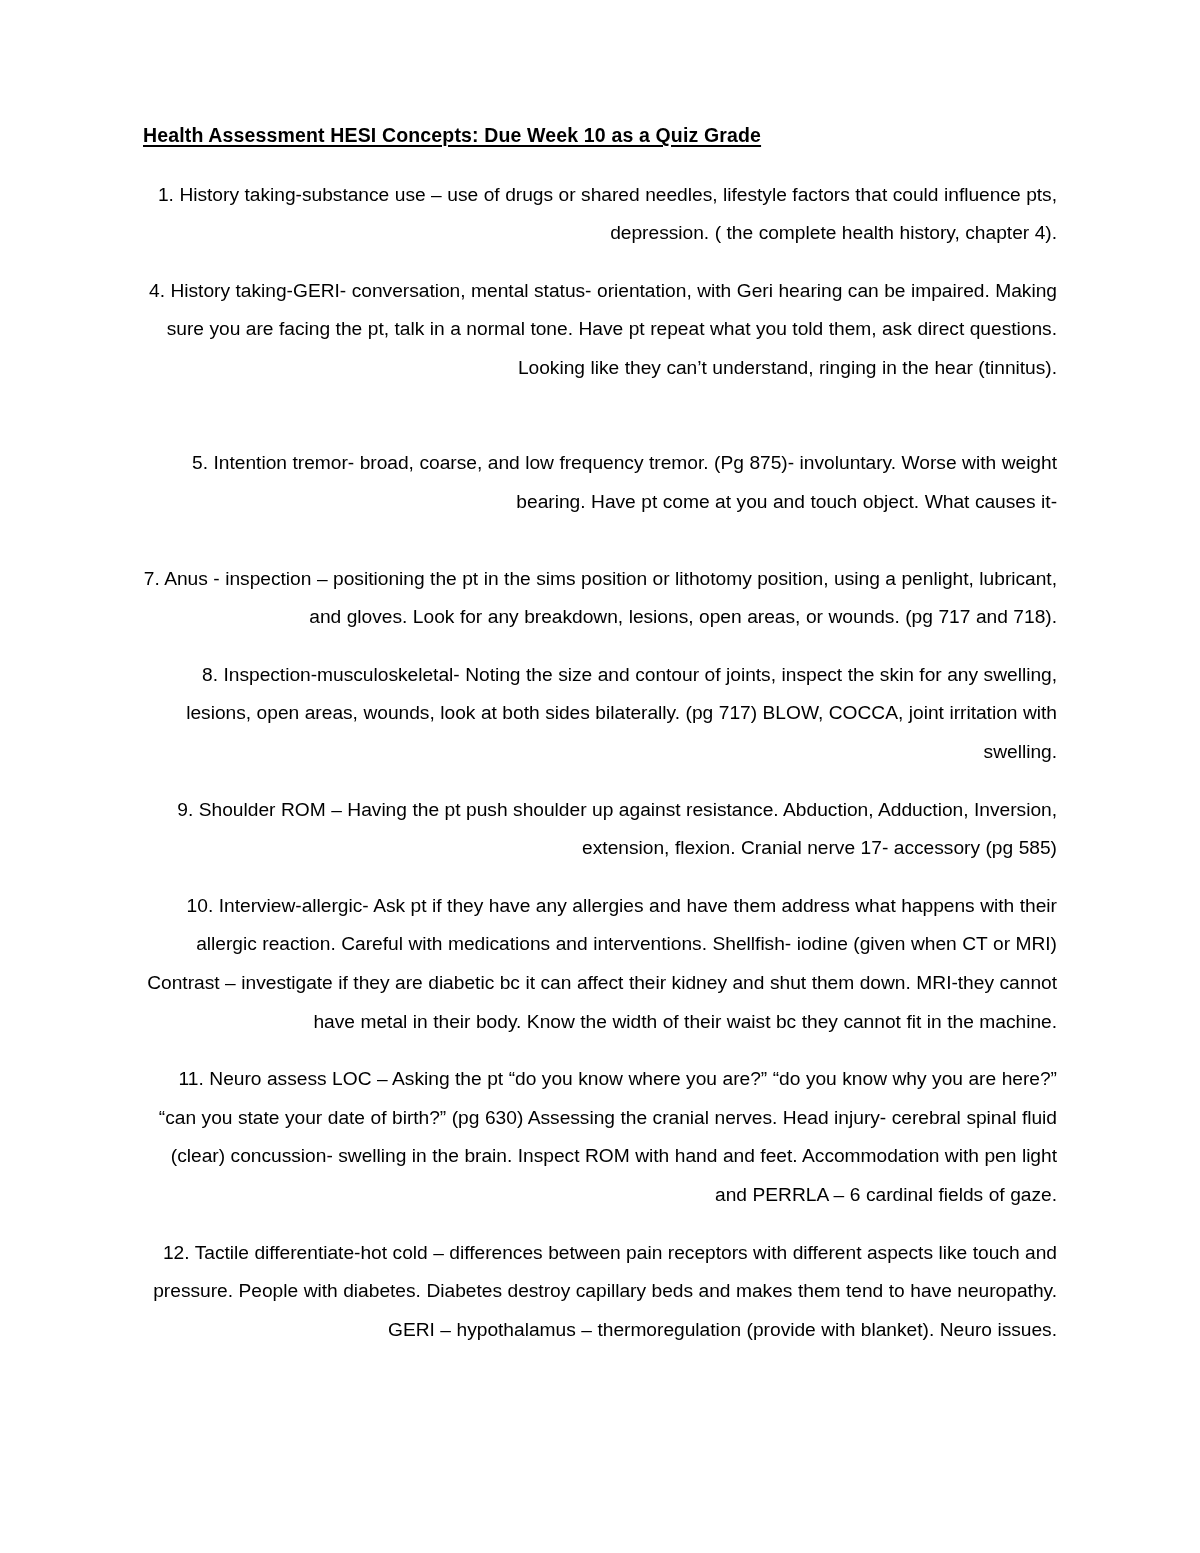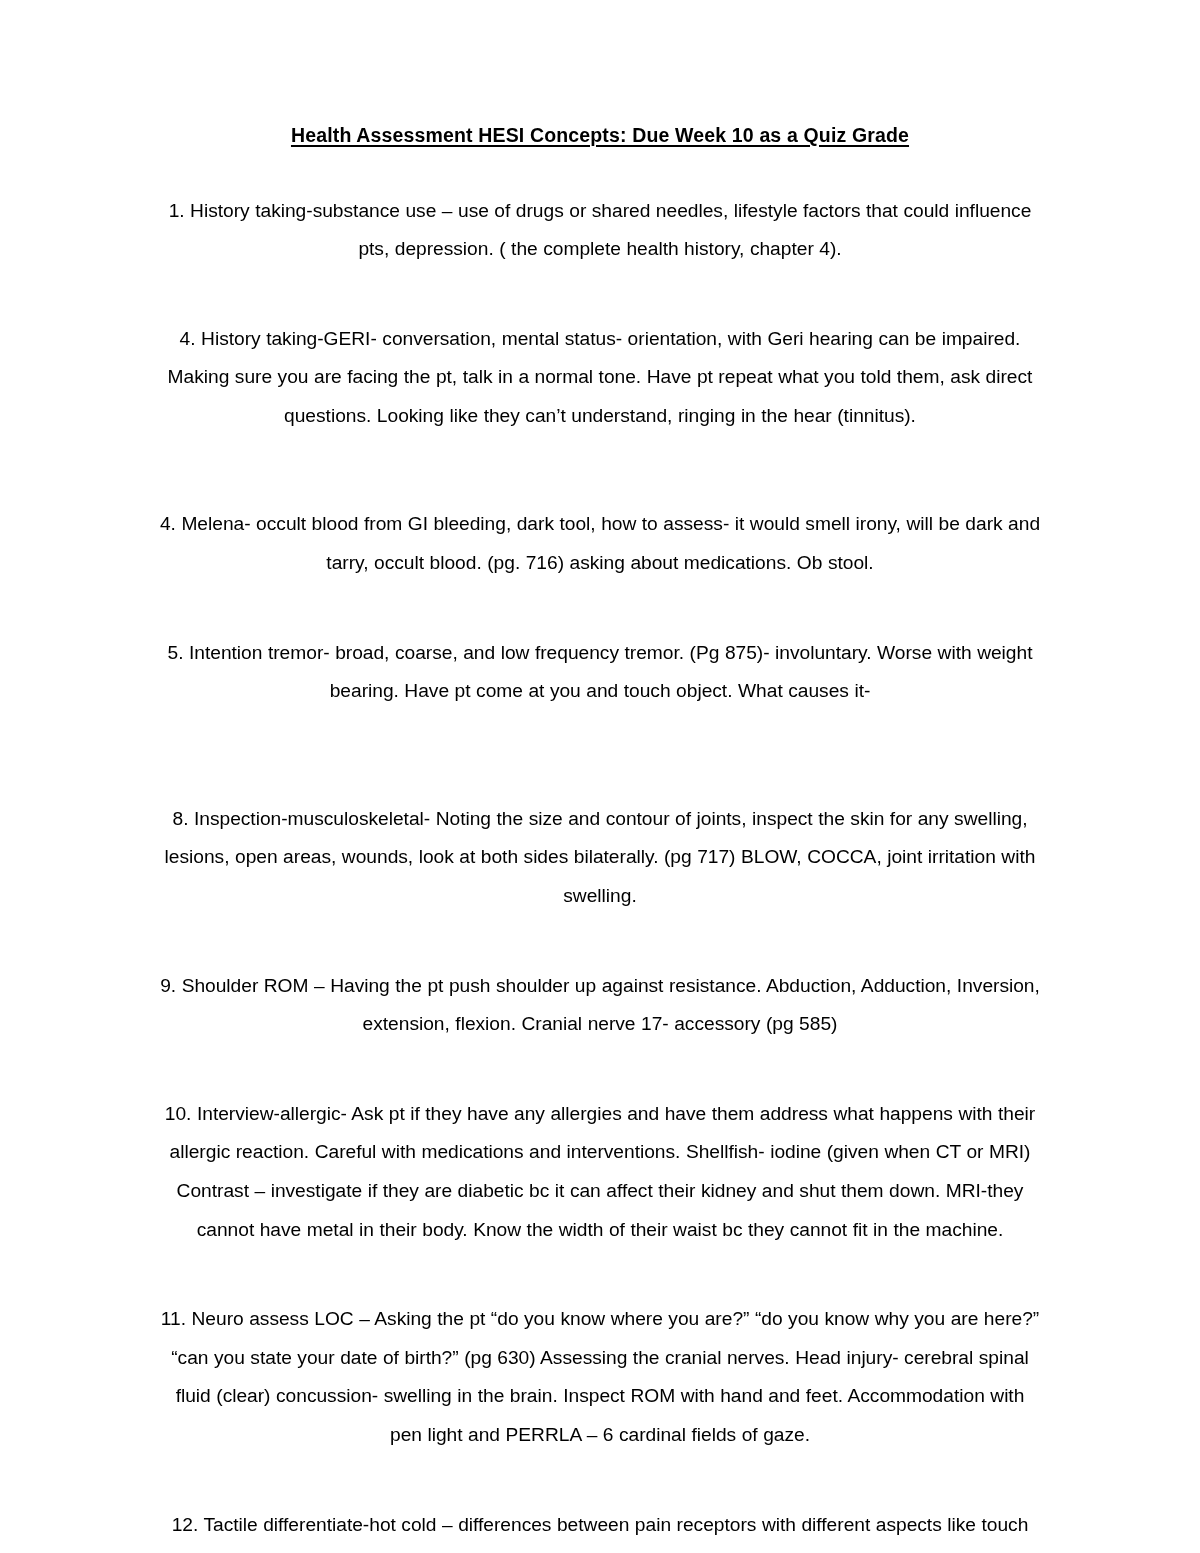--- a/index.html
+++ b/index.html
@@ -19,39 +19,38 @@
     box-sizing: border-box;
     overflow: hidden;
   }
   .content {
     position: absolute;
     left: 143px;
     top: 126px;
     width: 914px;
   }
   .doc-title {
-    text-align: center;
     font-weight: bold;
     font-size: 19.5px;
     line-height: 1.0;
     letter-spacing: 0.15px;
     margin: 0 0 0 0;
     padding: 0;
   }
   .doc-title .title-underline {
     text-decoration: underline;
     text-underline-offset: 3px;
     text-decoration-thickness: 1.5px;
   }
   .para {
     font-size: 19.2px;
     line-height: 38.6px;
-    margin: 16px;
+    margin: 0;
     padding: 0;
-    text-align: center;
+    text-align: right;
     letter-spacing: -0.02px;
     word-spacing: 0.2px;
   }
   .gap-after-title { height: 30px; }
   .para-spacer { height: 19px; }
 </style>
 </head>
 <body>
 
 <div class="page">
@@ -62,28 +61,28 @@
     <div class="gap-after-title"></div>
 
     <p class="para">1. History taking-substance use – use of drugs or shared needles, lifestyle factors that could influence pts, depression. ( the complete health history, chapter 4).</p>
     <div class="para-spacer"></div>
 
     <p class="para">4. History taking-GERI- conversation, mental status- orientation, with Geri hearing can be impaired. Making sure you are facing the pt, talk in a normal tone. Have pt repeat what you told them, ask direct questions. Looking like they can’t understand, ringing in the hear (tinnitus).</p>
     <div class="para-spacer"></div>
 
     <div class="para-spacer"></div>
 
-    <p class="para">4. Melena- occult blood from GI bleeding, dark tool, how to assess- it would smell irony, will be dark and tarry, occult blood. (pg. 716) asking about medications. Ob stool.</p>
     <div class="para-spacer"></div>
 
     <p class="para">5. Intention tremor- broad, coarse, and low frequency tremor. (Pg 875)- involuntary. Worse with weight bearing. Have pt come at you and touch object. What causes it-</p>
     <div class="para-spacer"></div>
 
     <div class="para-spacer"></div>
 
+    <p class="para">7. Anus - inspection – positioning the pt in the sims position or lithotomy position, using a penlight, lubricant, and gloves. Look for any breakdown, lesions, open areas, or wounds. (pg 717 and 718).</p>
     <div class="para-spacer"></div>
 
     <p class="para">8. Inspection-musculoskeletal- Noting the size and contour of joints, inspect the skin for any swelling, lesions, open areas, wounds, look at both sides bilaterally. (pg 717) BLOW, COCCA, joint irritation with swelling.</p>
     <div class="para-spacer"></div>
 
     <p class="para">9. Shoulder ROM – Having the pt push shoulder up against resistance. Abduction, Adduction, Inversion, extension, flexion. Cranial nerve 17- accessory (pg 585)</p>
     <div class="para-spacer"></div>
 
     <p class="para">10. Interview-allergic- Ask pt if they have any allergies and have them address what happens with their allergic reaction. Careful with medications and interventions. Shellfish- iodine (given when CT or MRI) Contrast – investigate if they are diabetic bc it can affect their kidney and shut them down. MRI-they cannot have metal in their body. Know the width of their waist bc they cannot fit in the machine.</p>
     <div class="para-spacer"></div>

